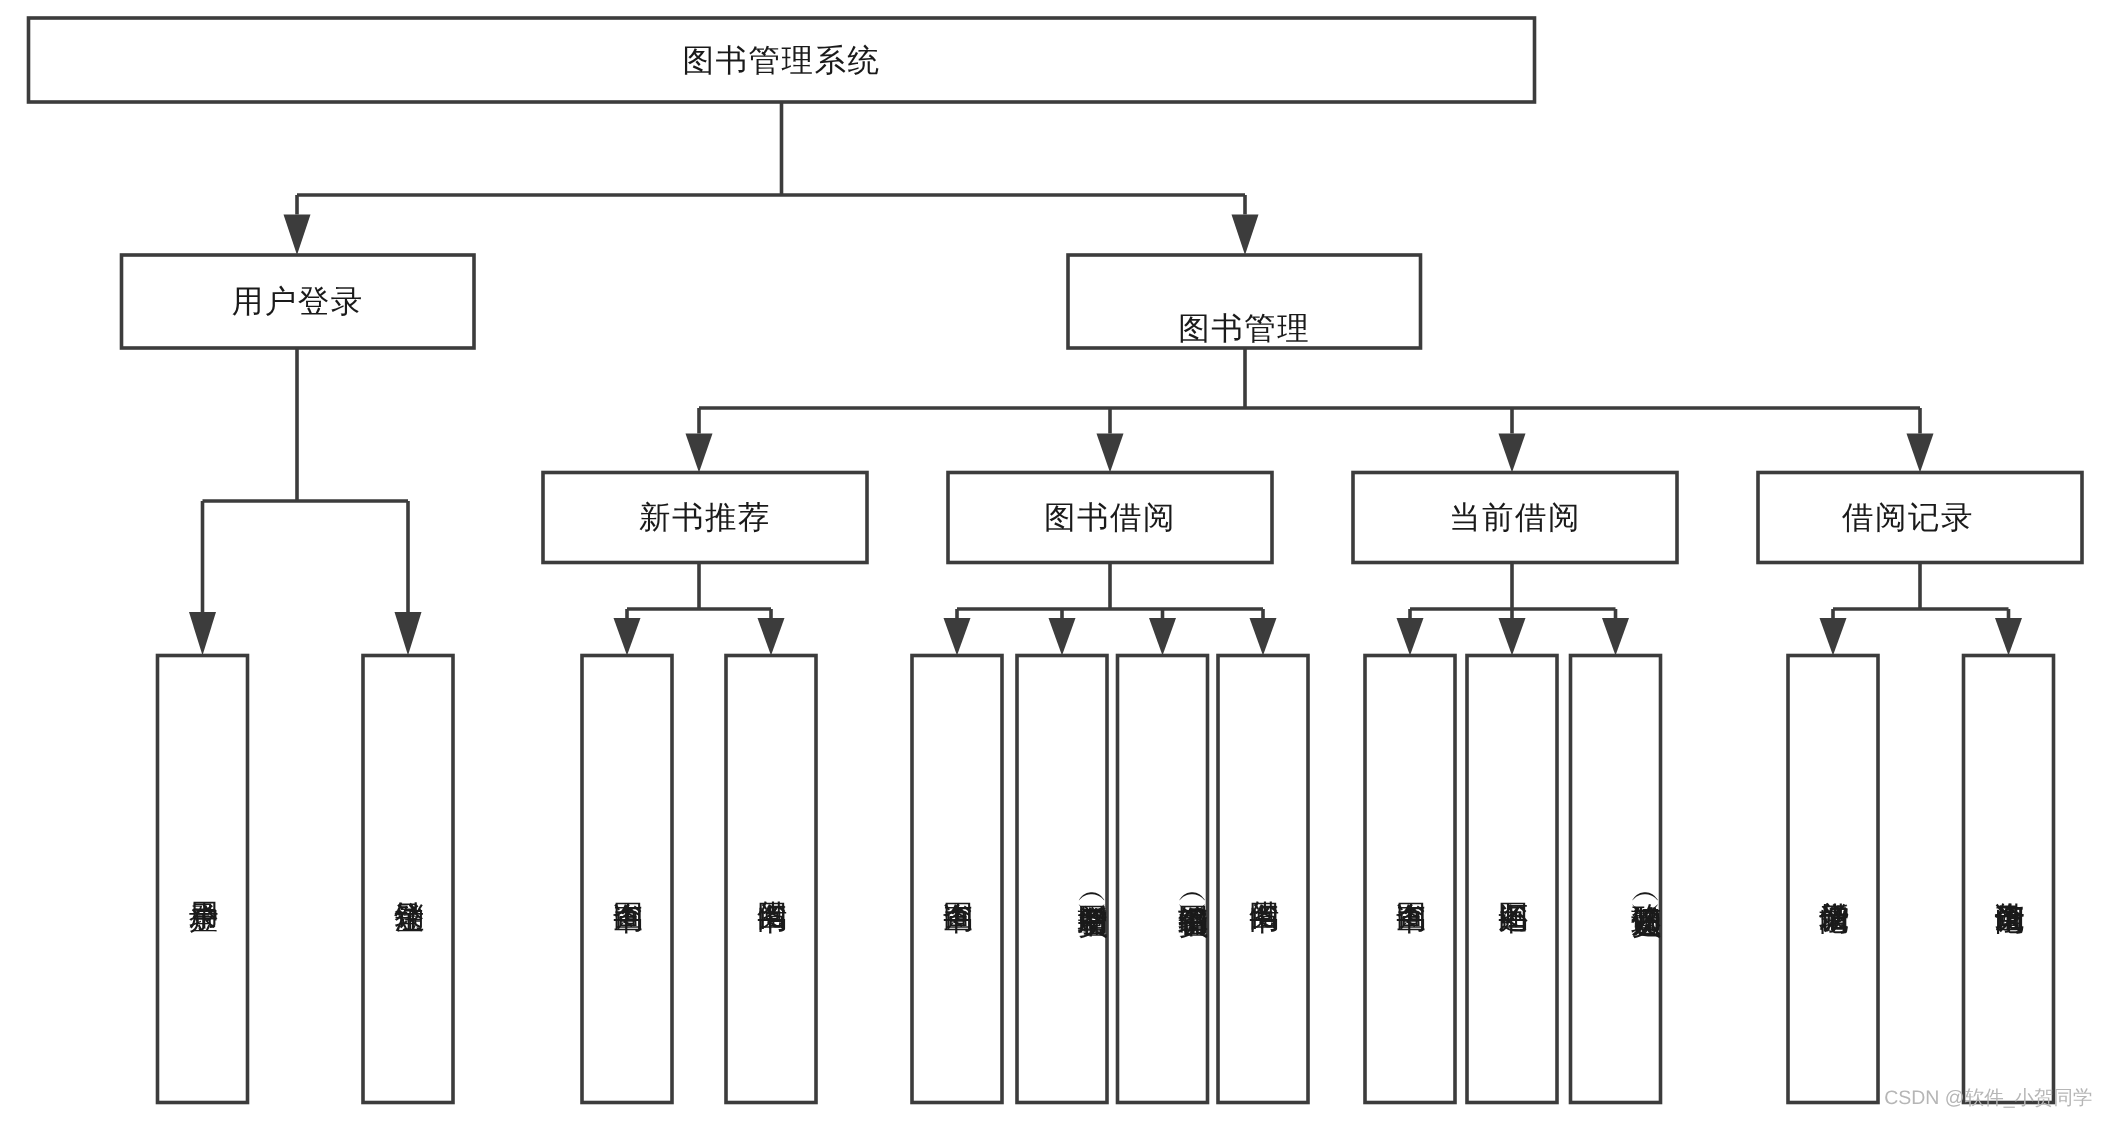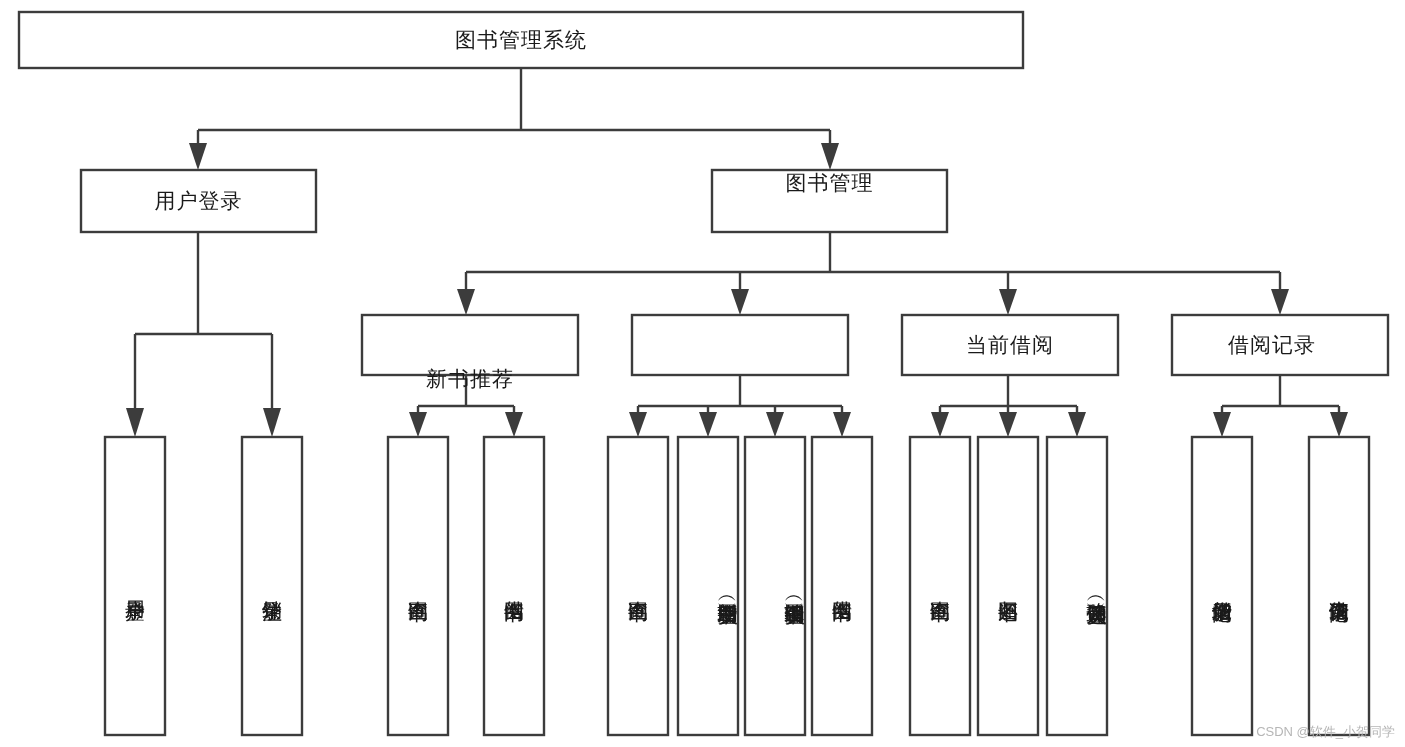--- a/index.html
+++ b/index.html
@@ -174,23 +174,24 @@
       <rect class="node-box" x="1047" y="437" width="60" height="298"></rect>
 
       <rect class="node-box" x="1192" y="437" width="60" height="298"></rect>
       <rect class="node-box" x="1309" y="437" width="60" height="298"></rect>
     </g>
   </svg>
 
   <div class="hlabel-wrap" style="left:19px; top:12px; width:1004px; height:56px;border-radius:20px;">图书管理系统</div>
 
   <div class="hlabel-wrap" style="left:81px; top:170px; width:235px; height:62px;">用户登录</div>
-  <div class="hlabel-wrap" style="left:712px; top:152px; width:235px; height:62px;">图书管理</div>
-
-  <div class="hlabel-wrap" style="left:362px; top:315px; width:216px; height:60px;margin-top:34px;">新书推荐</div>
+  <div class="hlabel-wrap" style="left:712px; top:188px; width:235px; height:62px;">图书管理</div>
+
+  <div class="hlabel-wrap" style="left:362px; top:315px; width:216px; height:60px;">新书推荐</div>
+  <div class="hlabel-wrap" style="left:632px; top:315px; width:216px; height:60px;">图书借阅</div>
   <div class="hlabel-wrap" style="left:902px; top:315px; width:216px; height:60px;text-align:right;">当前借阅</div>
   <div class="hlabel-wrap" style="left:1172px; top:315px; width:200px; height:60px;">借阅记录</div>
 
   <div class="vlabel-wrap" style="left:105px; top:437px; width:60px; height:298px;">用户登录</div>
   <div class="vlabel-wrap" style="left:242px; top:437px; width:60px; height:298px;">注销登录</div>
 
   <div class="vlabel-wrap" style="left:388px; top:437px; width:60px; height:298px;">查询图书</div>
   <div class="vlabel-wrap" style="left:484px; top:437px; width:60px; height:298px;">借阅图书</div>
 
   <div class="vlabel-wrap" style="left:608px; top:437px; width:60px; height:298px;">查询图书</div>

